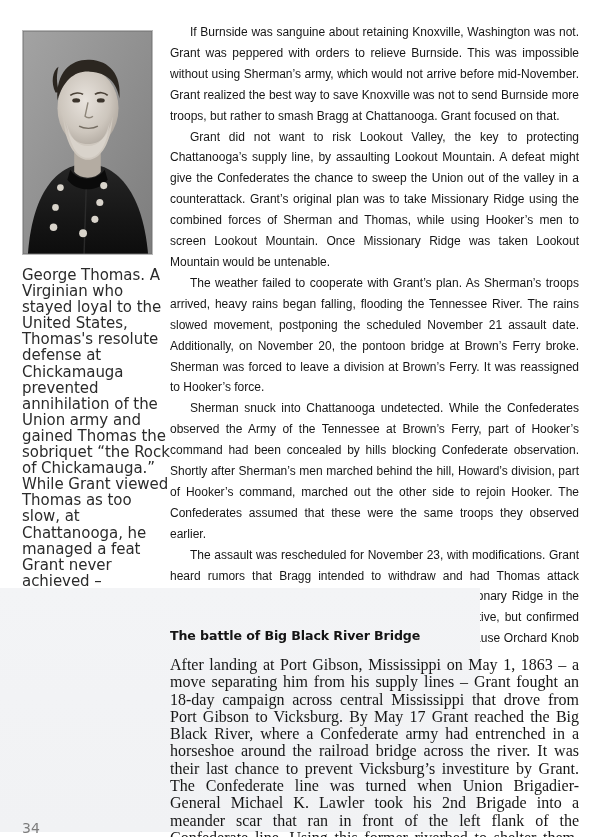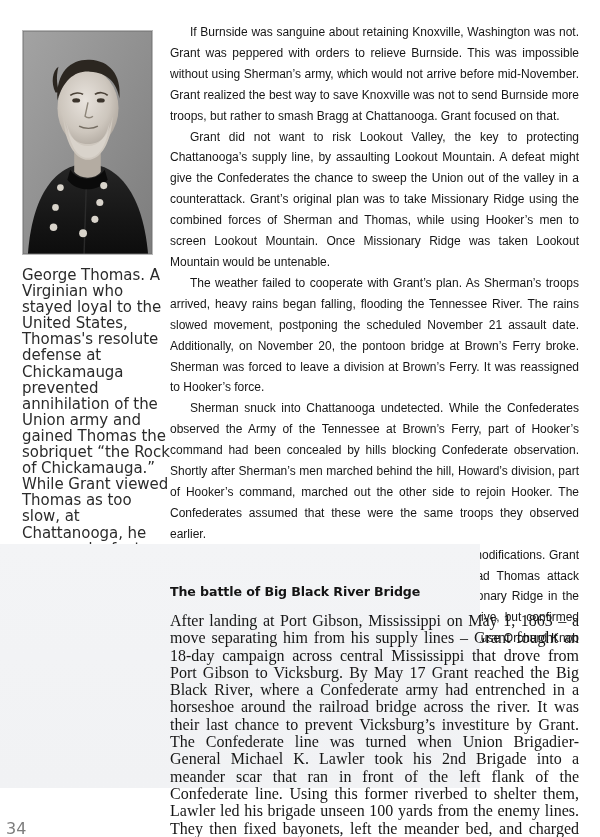--- a/index.html
+++ b/index.html
@@ -67,21 +67,21 @@
     text-align: justify;
     text-indent: 20px;
     color: #161616;
     font-family: Liberation Sans, sans-serif;
   }
 
   
   .tint-box {
     position: absolute;
     left: 0;
-    top: 544px;
+    top: 588px;
     width: 480px;
     height: 244px;
     background: linear-gradient(180deg,#f3f4f6 0%, #f2f3f5 45%, #f1f2f4 100%);
   }
   .tint-inner {
     position: absolute;
     left: 170px;
     top: 40px;
     width: 409px;
   }
@@ -99,24 +99,24 @@
     font-size: 16px;
     line-height: 17.3px;
     text-align: justify;
     color: #161616;
     margin: 0;
   }
 
   
   .folio {
     position: absolute;
-    left: 6px;
+    left: 22px;
     top: 822px;
     font-family: "DejaVu Sans", sans-serif;
-    font-size: 16px;
+    font-size: 14px;
     color: #7d7d7d;
     line-height: 13px;
   }
 </style>
 </head>
 <body>
 
 <div class="page">
 
   <div class="left-col">

